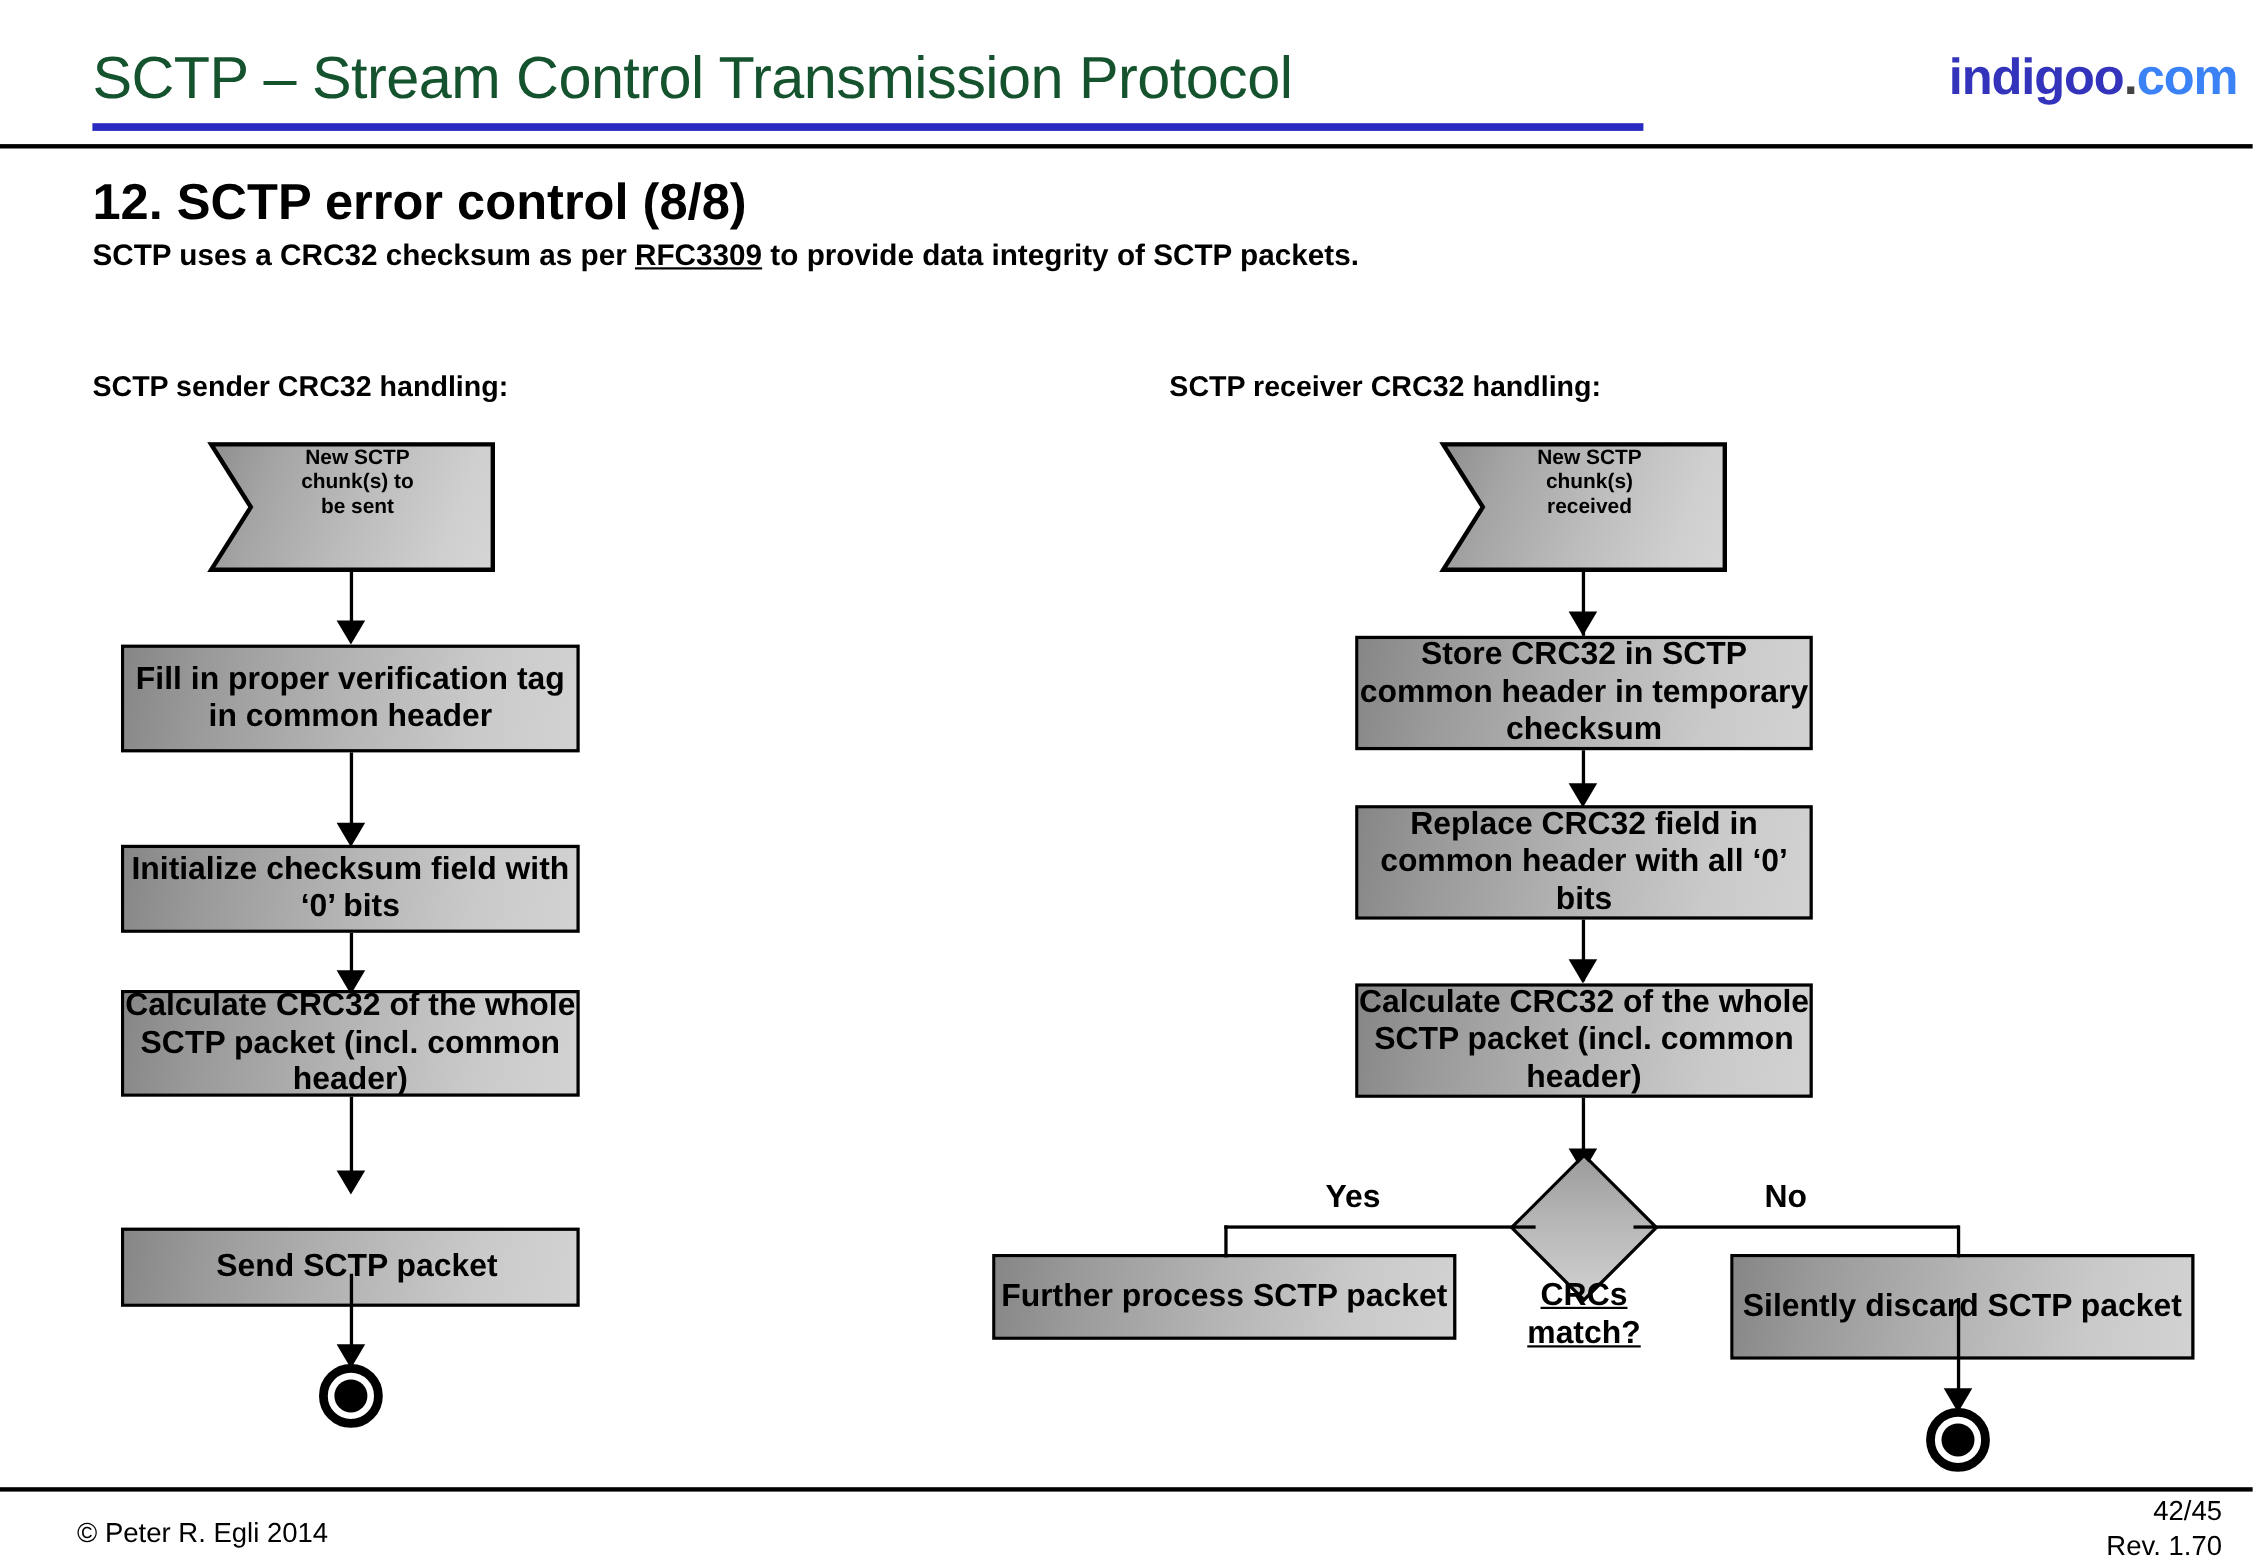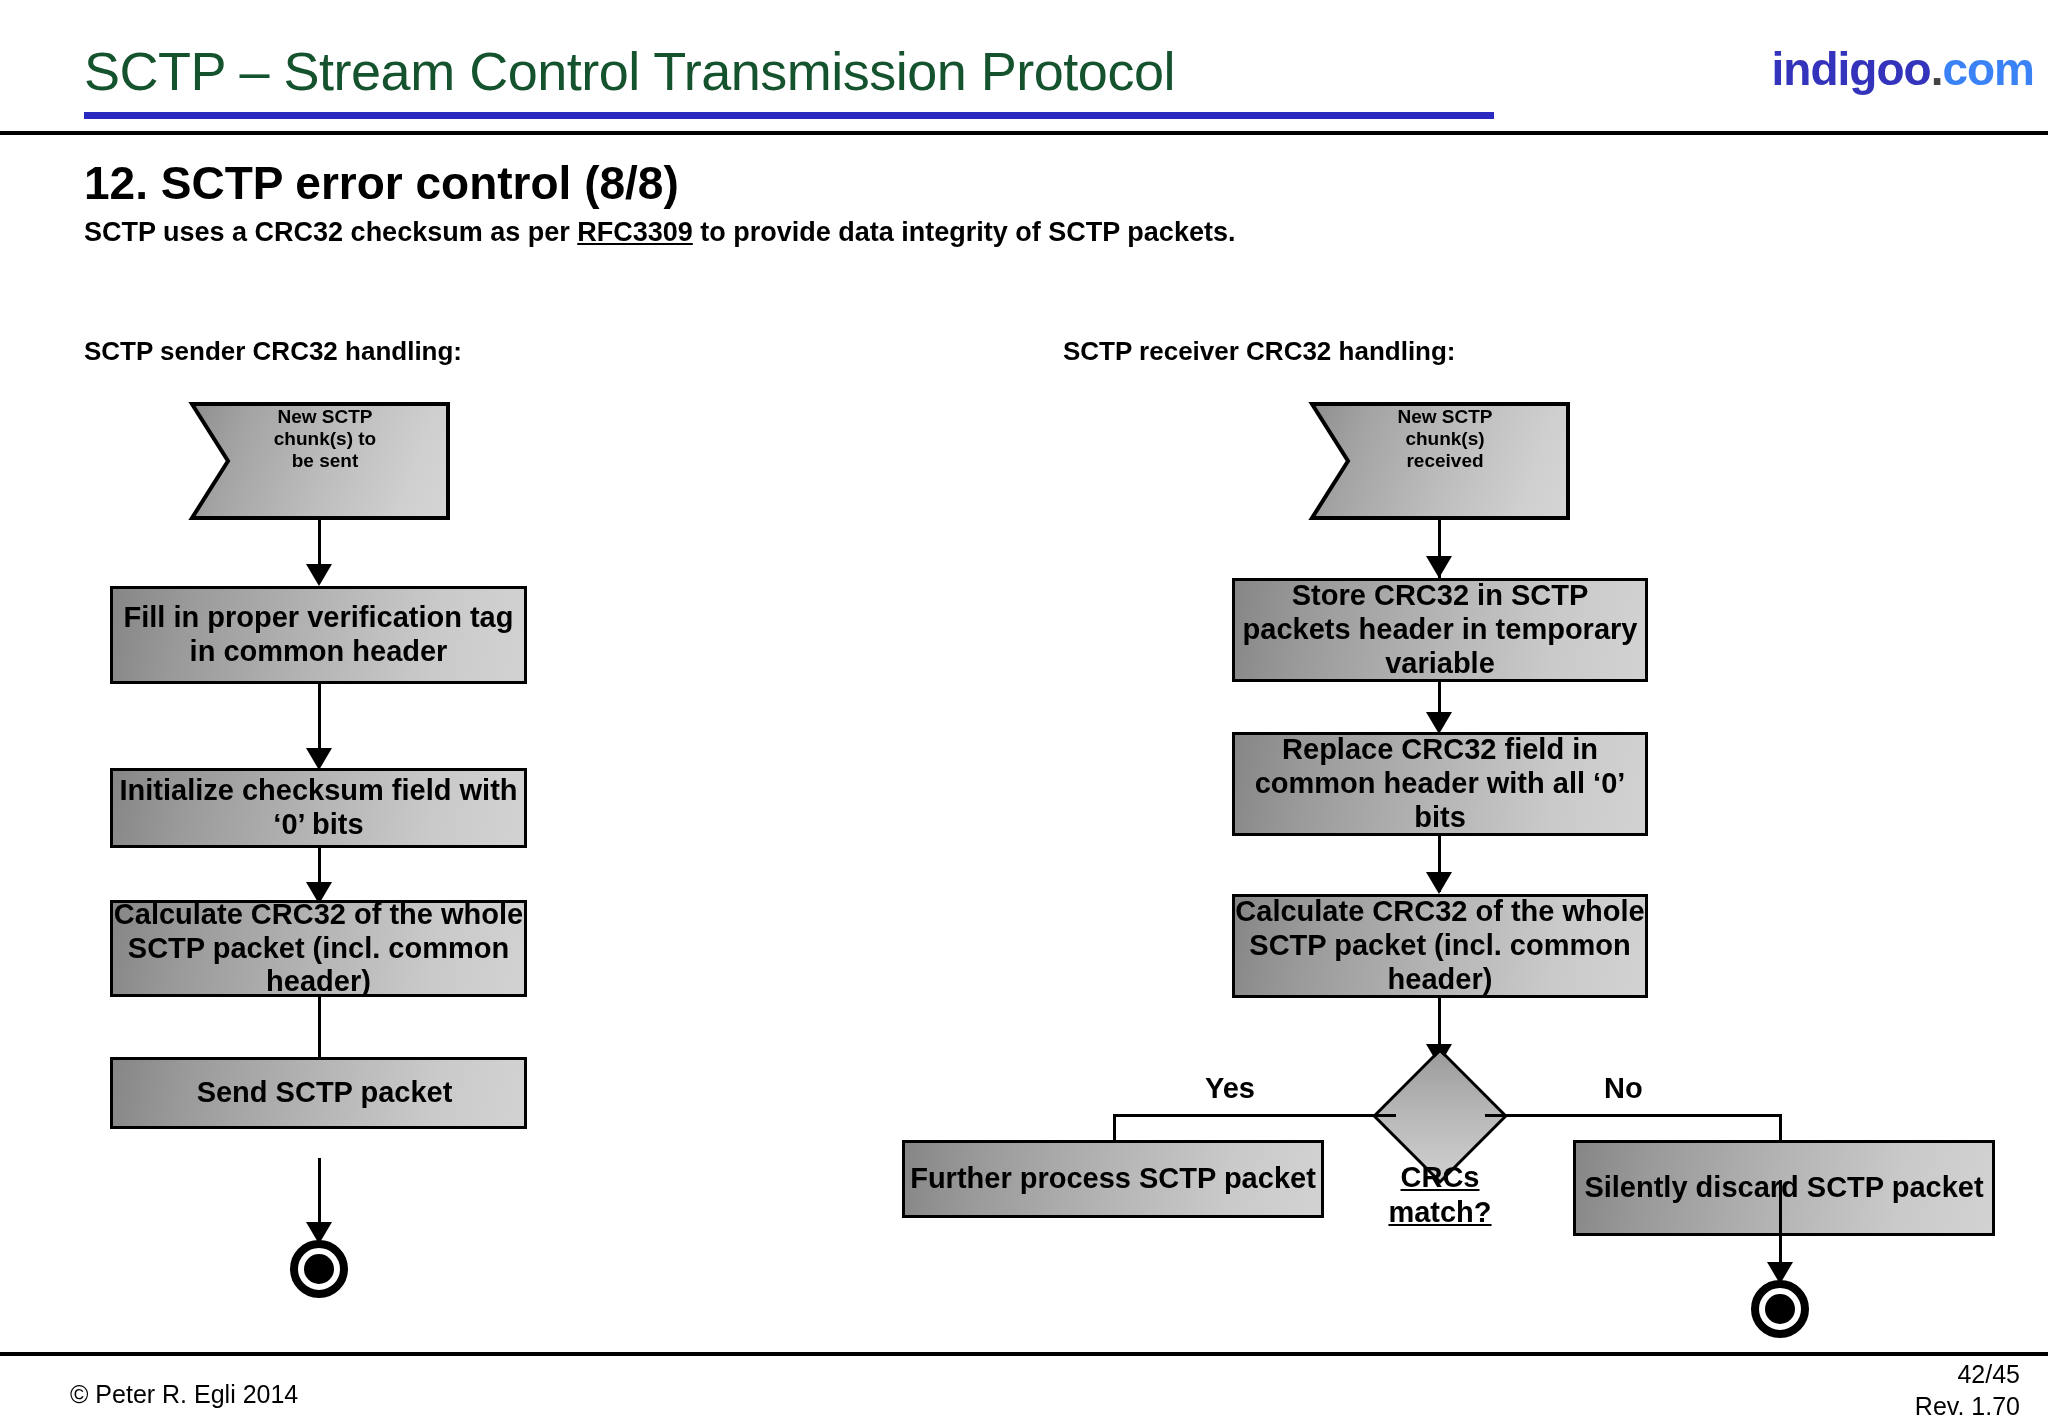--- a/index.html
+++ b/index.html
@@ -269,42 +269,42 @@
 <div class="vline" style="left:318px; top:848px; height:50px;"></div>
 <div class="arrow-head" style="left:306px; top:882px;"></div>
 
 <div class="flow-box" style="left:110px; top:900px; width:417px; height:97px;">
     <span>Calculate CRC32 of the whole SCTP packet (incl. common header)</span>
   </div>
 
 <div class="vline" style="left:318px; top:997px; height:84px;"></div>
 <div class="arrow-head" style="left:306px; top:1064px;"></div>
 
-<div class="flow-box" style="left:110px; top:1057px; width:417px; height:72px;padding-left:12px;">
+<div class="flow-box" style="left:110px; top:1116px; width:417px; height:72px;padding-left:12px;">
     <span>Send SCTP packet</span>
   </div>
 
 <div class="vline" style="left:318px; top:1158px; height:84px;"></div>
 <div class="arrow-head" style="left:306px; top:1222px;"></div>
 
 <div class="end-node" style="left:290px; top:1240px;"></div>
 
 <div class="start-shape" style="left:1310px; top:402px; width:260px; height:118px;"></div>
 <svg class="start-shape-outline" style="left:1310px; top:402px; width:260px; height:118px;" viewBox="0 0 260 118" preserveAspectRatio="none">
   <polygon points="2,2 258,2 258,116 2,116 38,59" fill="none" stroke="#000000" stroke-width="4" vector-effect="non-scaling-stroke"></polygon>
 </svg>
 <div class="start-label" style="left:1310px; top:406px; width:270px;">New SCTP
 chunk(s)
 received</div>
 
 <div class="vline" style="left:1438px; top:520px; height:58px;"></div>
 <div class="arrow-head" style="left:1426px; top:556px;"></div>
 
 <div class="flow-box" style="left:1232px; top:578px; width:416px; height:104px;">
-    <span>Store CRC32 in SCTP packets header in temporary variable</span>
+    <span>Store CRC32 in SCTP common header in temporary checksum</span>
   </div>
 
 <div class="vline" style="left:1438px; top:682px; height:48px;"></div>
 <div class="arrow-head" style="left:1426px; top:712px;"></div>
 
 <div class="flow-box" style="left:1232px; top:732px; width:416px; height:104px;">
     <span>Replace CRC32 field in common header with all ‘0’ bits</span>
   </div>
 
 <div class="vline" style="left:1438px; top:836px; height:56px;"></div>

